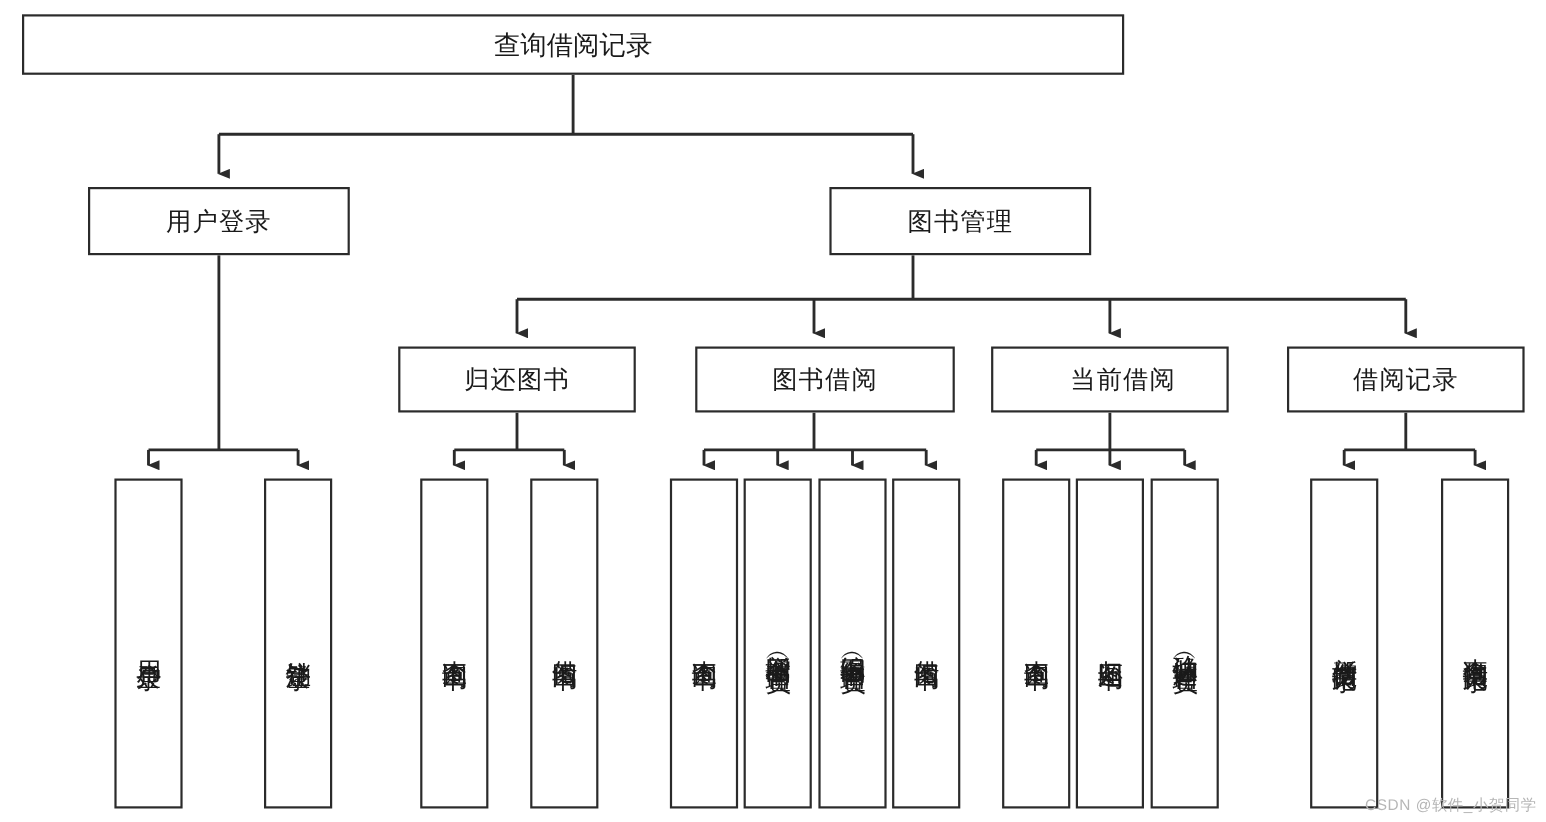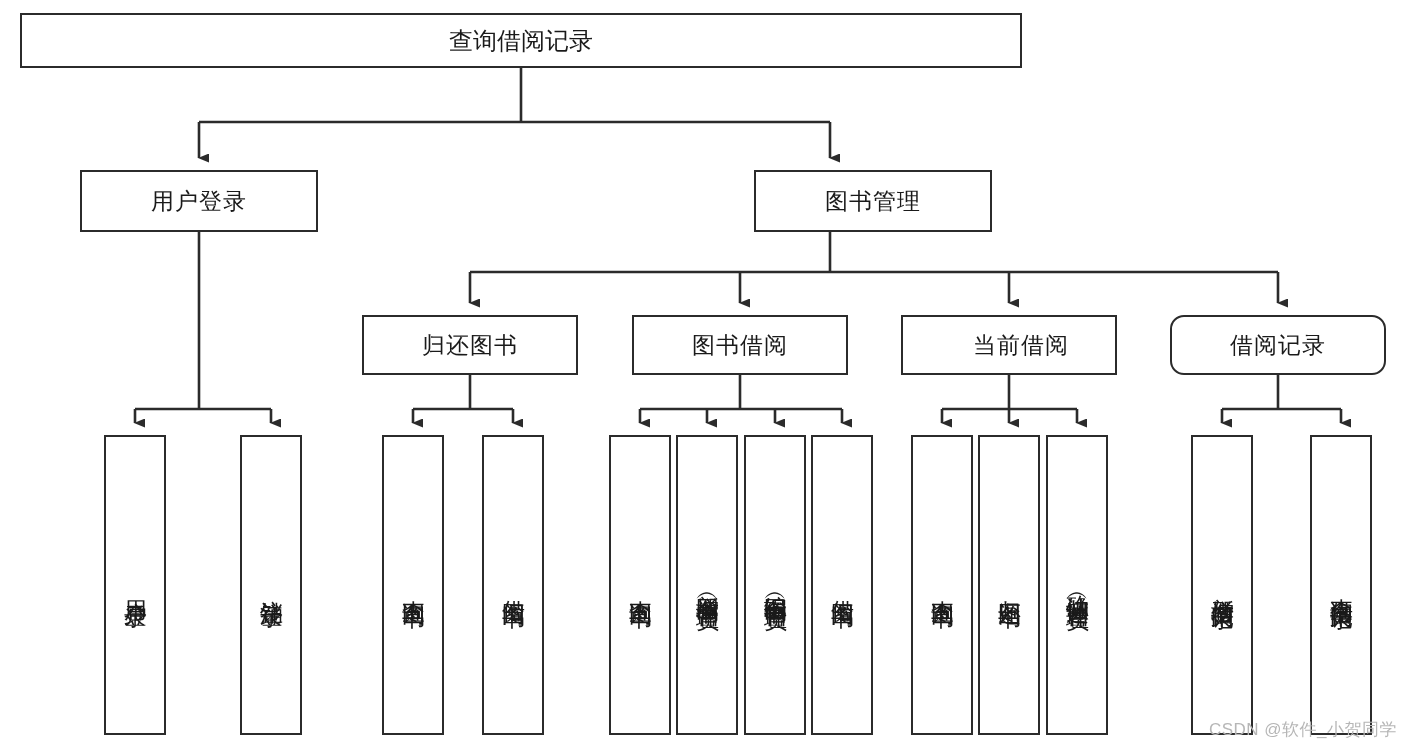--- a/index.html
+++ b/index.html
@@ -56,21 +56,21 @@
     white-space: nowrap;
     color: #1a1a1a;
   }
   .htext {
     white-space: nowrap;
   }
   #watermark {
     position: absolute;
     right: 8px;
     bottom: 6px;
-    font-size: 17px;
+    font-size: 14px;
     color: #b6b6b6;
     letter-spacing: 0.5px;
     white-space: nowrap;
     user-select: none;
   }
 </style>
 </head>
 <body>
 
 <div id="stage">
@@ -138,29 +138,29 @@
   </div>
 
   <div class="node horiz" style="left:710px; top:170px; width:238px; height:62px;margin-left:44px;">
     <span class="htext">图书管理</span>
   </div>
 
   <div class="node horiz" style="left:362px; top:315px; width:216px; height:60px;">
     <span class="htext">归还图书</span>
   </div>
 
-  <div class="node horiz" style="left:632px; top:315px; width:216px; height:60px;">
+  <div class="node horiz" style="left:632px; top:315px; width:236px; height:60px;">
     <span class="htext">图书借阅</span>
   </div>
 
   <div class="node horiz" style="left:901px; top:315px; width:216px; height:60px;padding-left:24px;">
     <span class="htext">当前借阅</span>
   </div>
 
-  <div class="node horiz" style="left:1170px; top:315px; width:216px; height:60px;border-radius:14px;">
+  <div class="node horiz" style="left:1170px; top:315px; width:216px; height:60px;">
     <span class="htext">借阅记录</span>
   </div>
 
   <div class="node leaf" style="left:104px; top:435px; width:62px; height:300px;">
     <span class="vtext">用户登录</span>
   </div>
   <div class="node leaf" style="left:240px; top:435px; width:62px; height:300px;">
     <span class="vtext">注销登录</span>
   </div>
 

